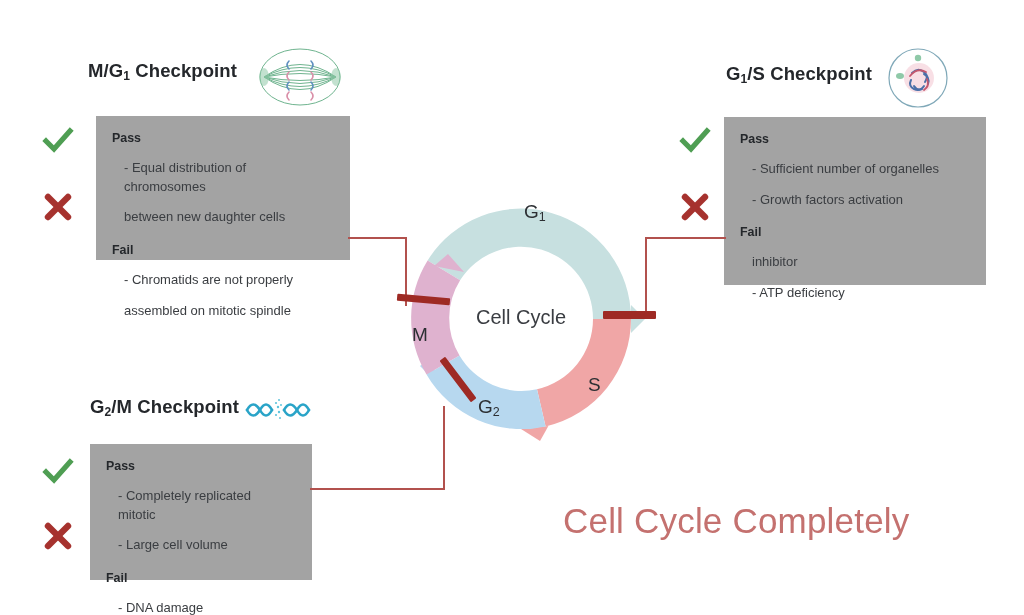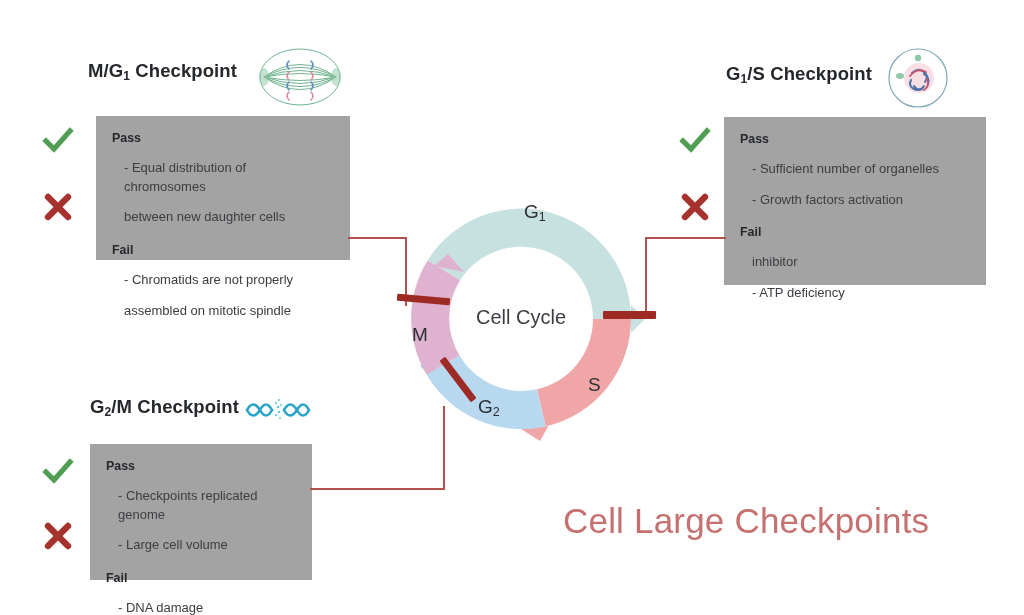--- a/index.html
+++ b/index.html
@@ -276,21 +276,21 @@
     <svg viewBox="0 0 34 34">
         <g stroke="#a6322e" stroke-width="6.4" stroke-linecap="round">
           <path d="M7 7 L27 27"></path>
           <path d="M27 7 L7 27"></path>
         </g>
       </svg>
   </div>
 
   <div class="panel" style="left:90px; top:444px; width:222px; height:136px;">
     <p class="sect-label">Pass</p>
-    <p class="line">- Checkpoints replicated genome</p>
+    <p class="line">- Completely replicated mitotic</p>
     <p class="line">- Large cell volume</p>
     <p class="sect-label second">Fail</p>
     <p class="line">- DNA damage</p>
   </div>
 
   <div class="connector" style="left:310px; top:404px;">
     <svg width="140" height="88" viewBox="0 0 140 88">
       <path d="M0 85 H134 V2" fill="none" stroke="#b2514d" stroke-width="2"></path>
     </svg>
   </div>
@@ -349,15 +349,15 @@
     <span>G</span><sub>2</sub>
   </div>
   <div class="ring-label" style="left:412px; top:324px;">
     <span>M</span>
   </div>
 
   <div class="bar" style="left:397px; top:296px; width:53px; height:7px; transform:rotate(5deg);"></div>
   <div class="bar" style="left:603px; top:311px; width:53px; height:8px;"></div>
   <div class="bar" style="left:432px; top:376px; width:52px; height:7px; transform:rotate(53deg);"></div>
 
-  <div class="main-title">Cell Large Checkpoints</div>
+  <div class="main-title">Cell Cycle Completely</div>
 
 </div>
 
 </body></html>

